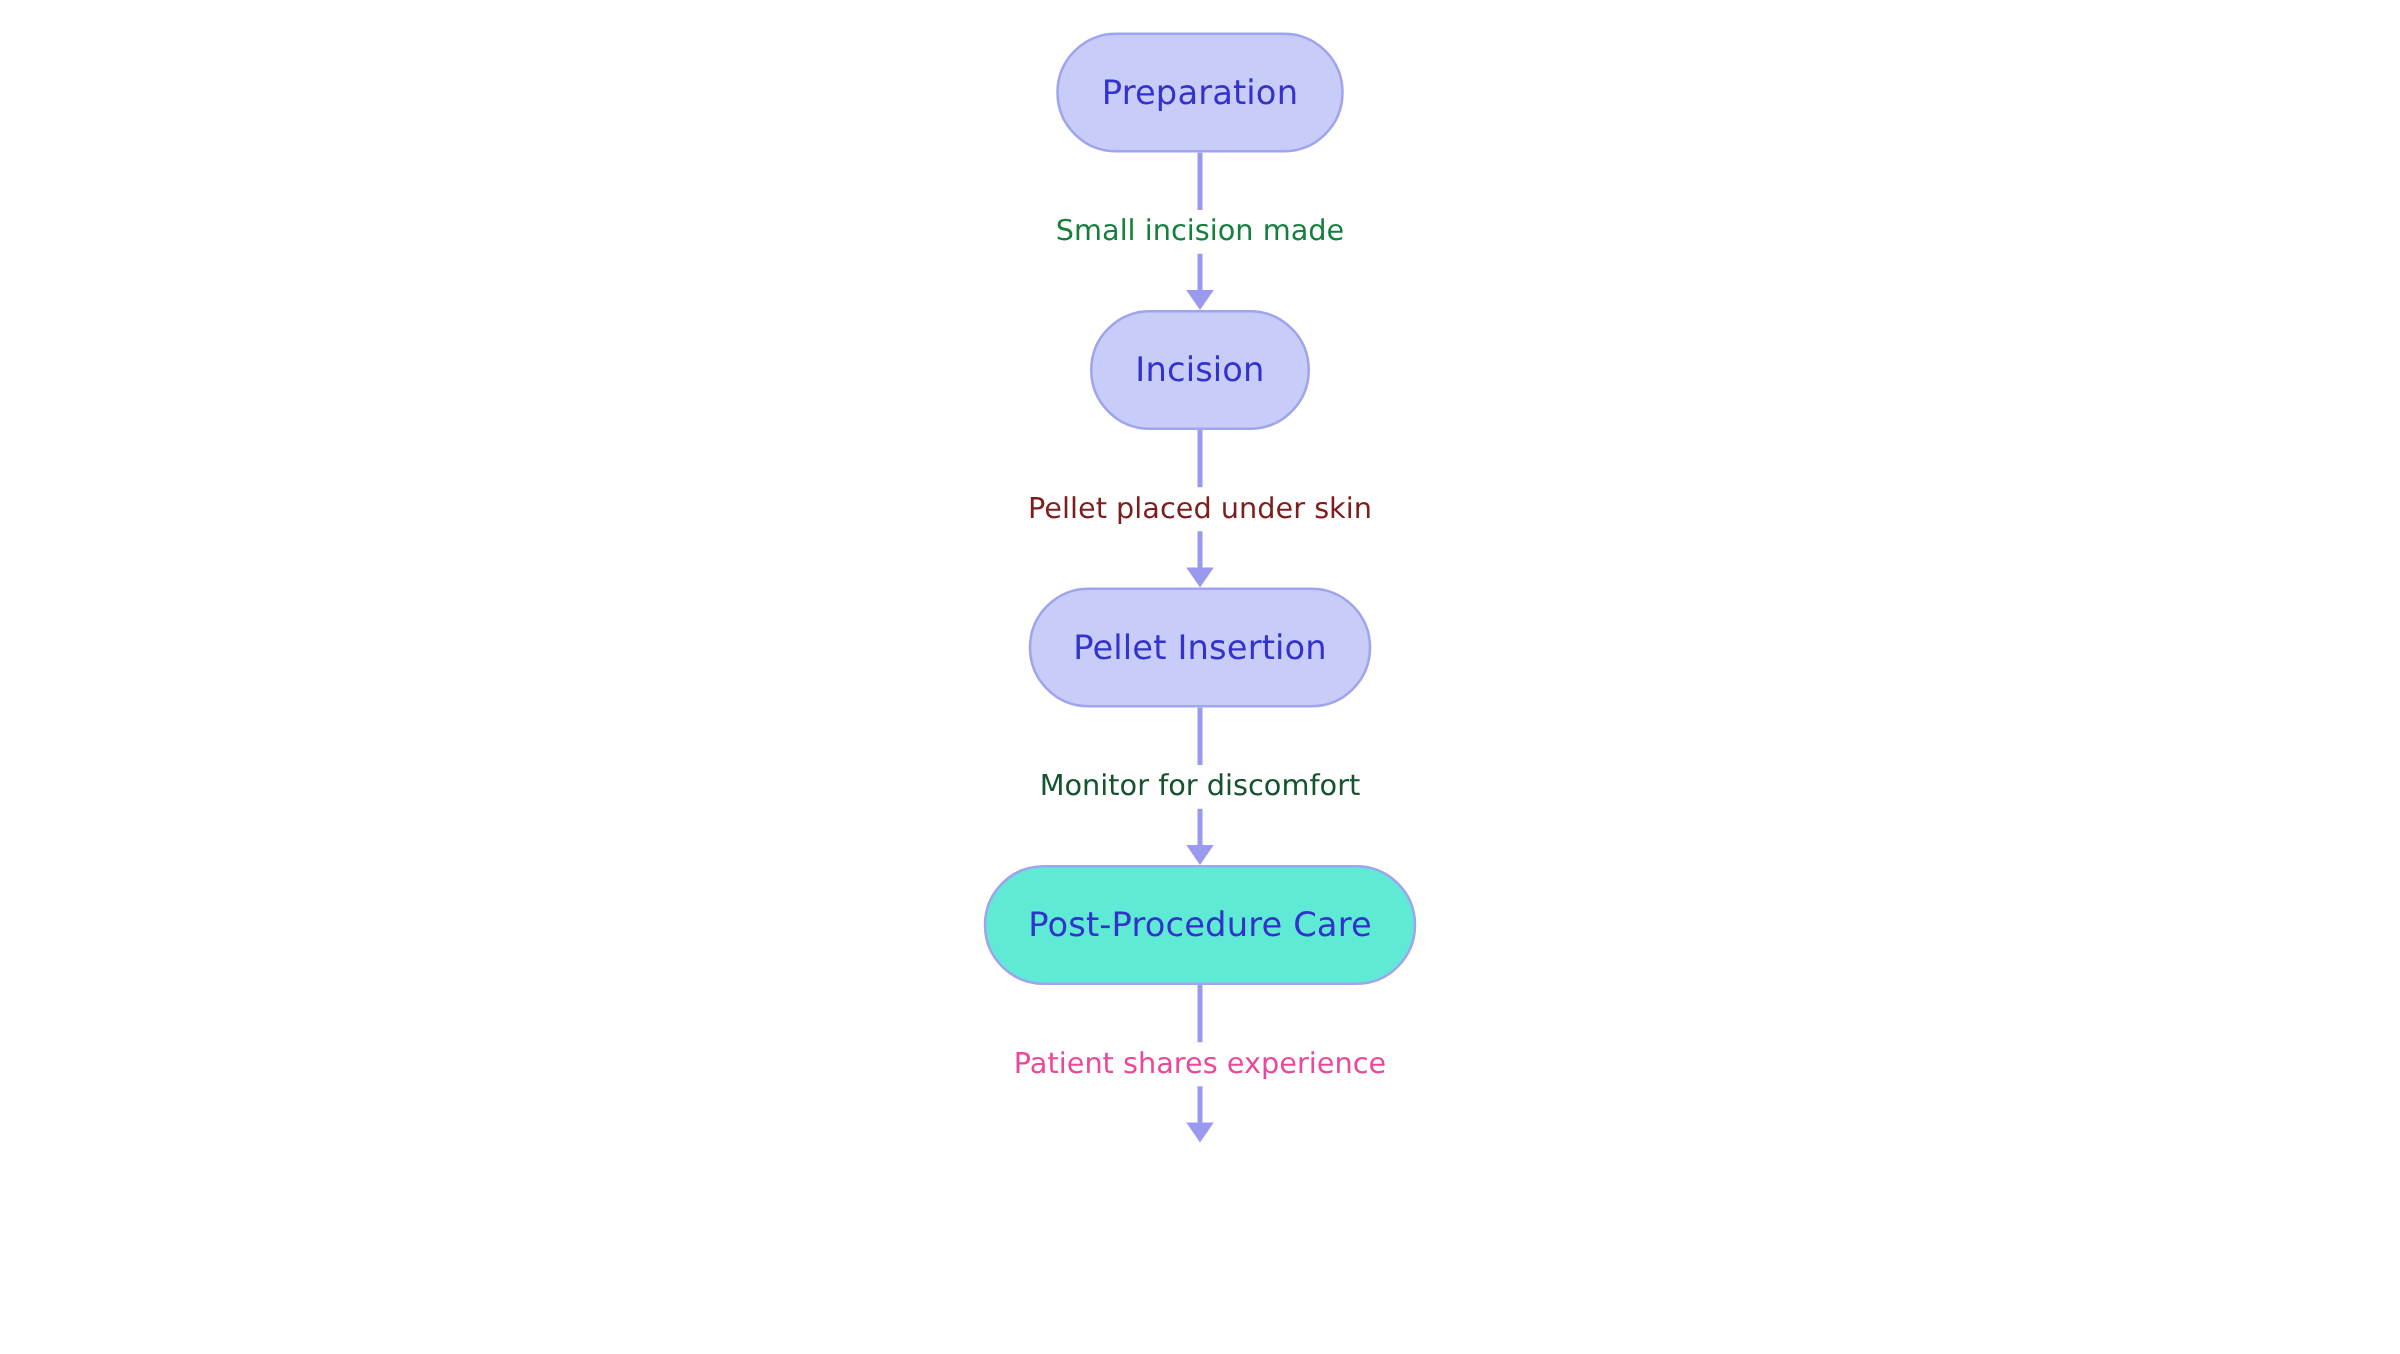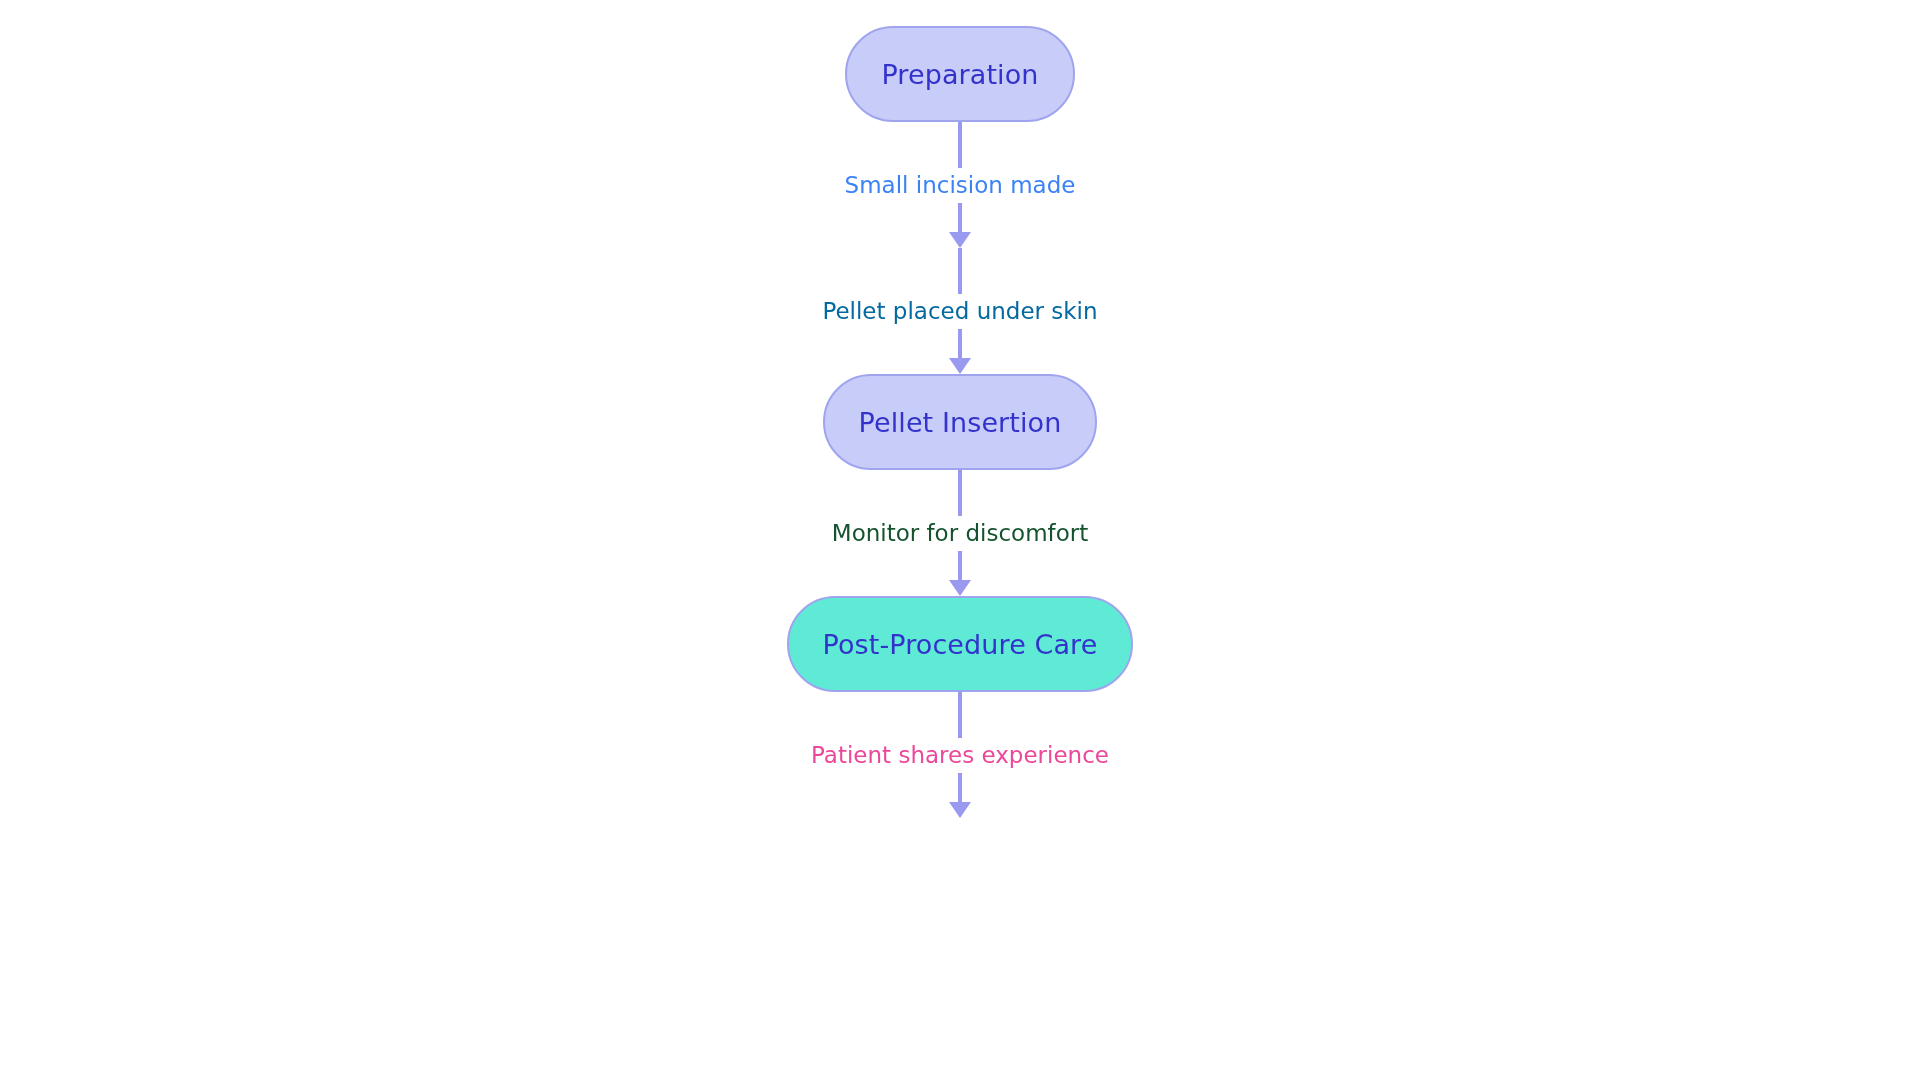--- a/index.html
+++ b/index.html
@@ -102,29 +102,32 @@
   <div class="flow-stack">
 
     <div class="stack-top-pad"></div>
 
     <div class="node" style="background: rgb(200, 204, 248); border-color: rgb(159, 164, 238); color: rgb(51, 51, 204);">
       <span class="node-label">Preparation</span>
     </div>
 
     <div class="edge">
       <div class="edge-line seg-top" style="background: rgb(153, 153, 240);"></div>
-      <div class="edge-label" style="color: #3b82f6; background: rgb(255, 255, 255);">Small incision made</div>
+      <div class="edge-label" style="color: #15803d; background: rgb(255, 255, 255);">Small incision made</div>
       <div class="edge-line seg-bottom" style="background: rgb(153, 153, 240);"></div>
       <div class="arrowhead" style="border-top-color: rgb(153, 153, 240);"></div>
     </div>
 
+    <div class="node" style="background: rgb(200, 204, 248); border-color: rgb(159, 164, 238); color: rgb(51, 51, 204);">
+      <span class="node-label">Incision</span>
+    </div>
 
     <div class="edge">
       <div class="edge-line seg-top" style="background: rgb(153, 153, 240);"></div>
-      <div class="edge-label" style="color: #0369a1; background: rgb(255, 255, 255);">Pellet placed under skin</div>
+      <div class="edge-label" style="color: #7f1d1d; background: rgb(255, 255, 255);">Pellet placed under skin</div>
       <div class="edge-line seg-bottom" style="background: rgb(153, 153, 240);"></div>
       <div class="arrowhead" style="border-top-color: rgb(153, 153, 240);"></div>
     </div>
 
     <div class="node" style="background: rgb(200, 204, 248); border-color: rgb(159, 164, 238); color: rgb(51, 51, 204);">
       <span class="node-label">Pellet Insertion</span>
     </div>
 
     <div class="edge">
       <div class="edge-line seg-top" style="background: rgb(153, 153, 240);"></div>

